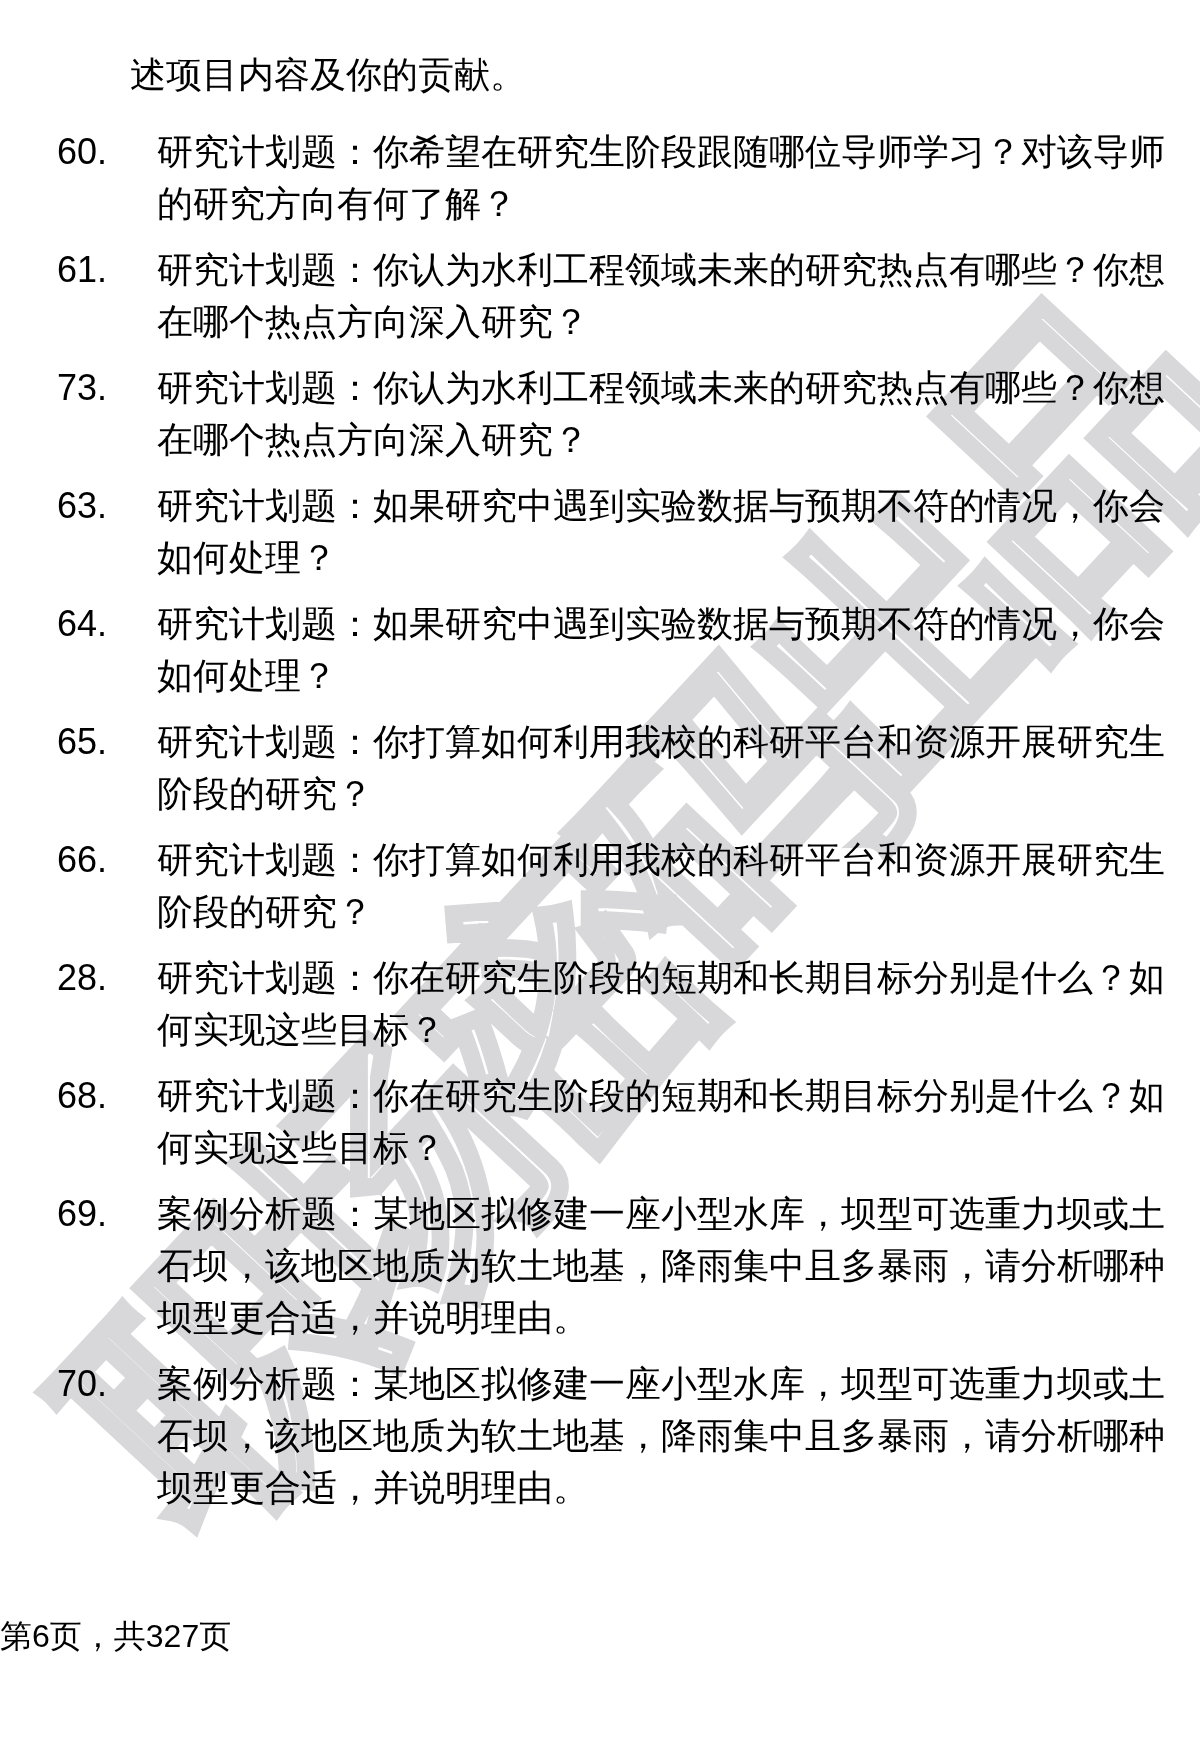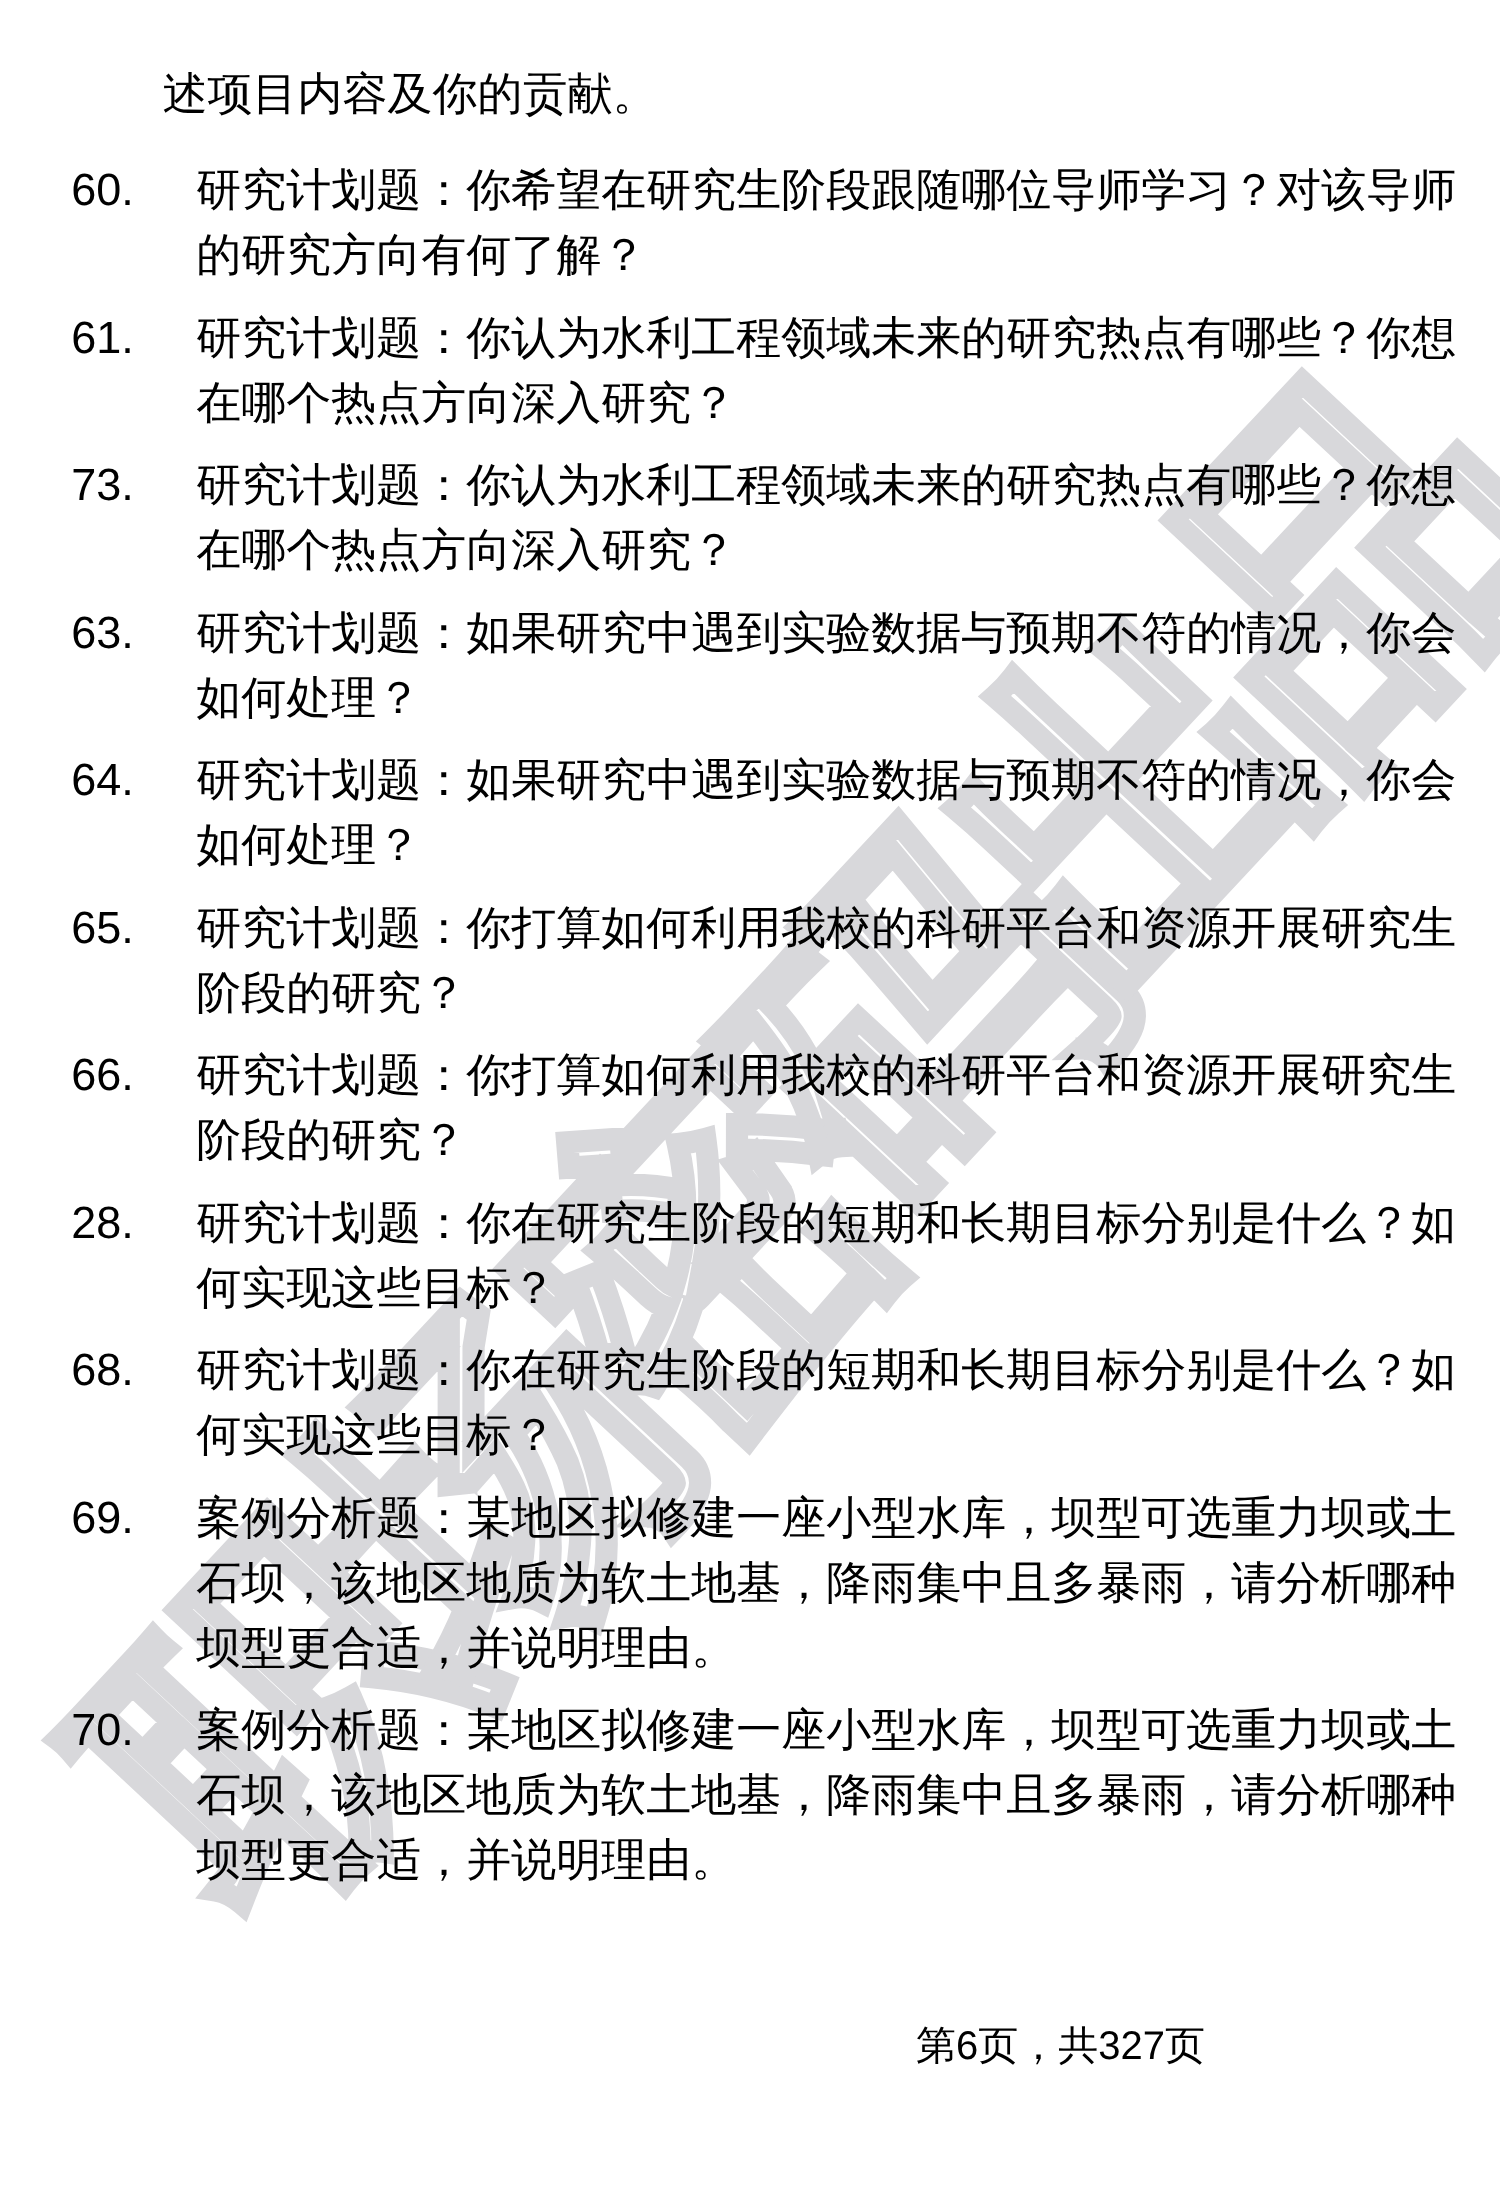--- a/index.html
+++ b/index.html
@@ -70,21 +70,21 @@
   .qtext {
     flex: none;
     width: 1015px;
     margin-left: 25px;
   }
   .footer {
     position: absolute;
     top: 1614px;
     left: 0;
     width: 964px;
-    text-align: right;
+    text-align: left;
     font-size: 32px;
     line-height: 44px;
     z-index: 1;
   }
 </style>
 </head>
 <body>
 
 <div class="page">
 

